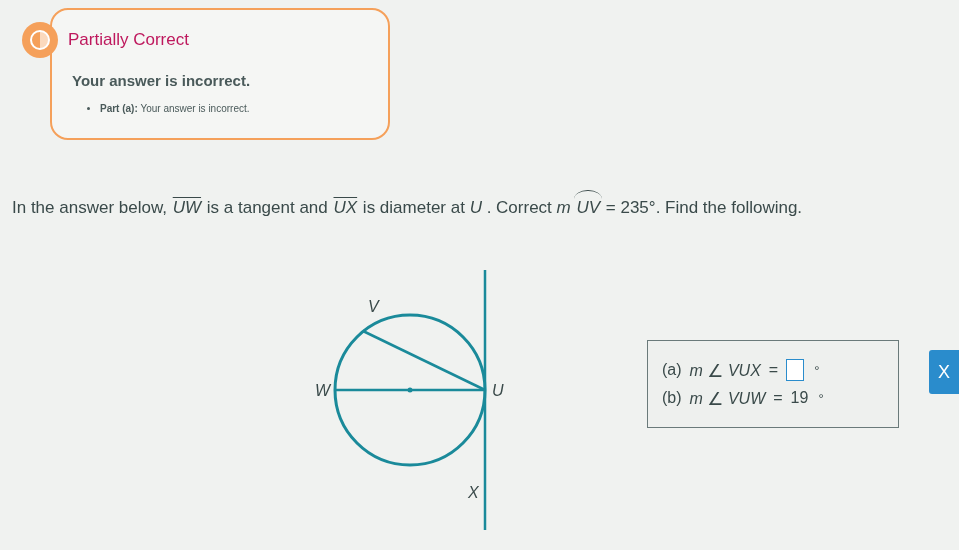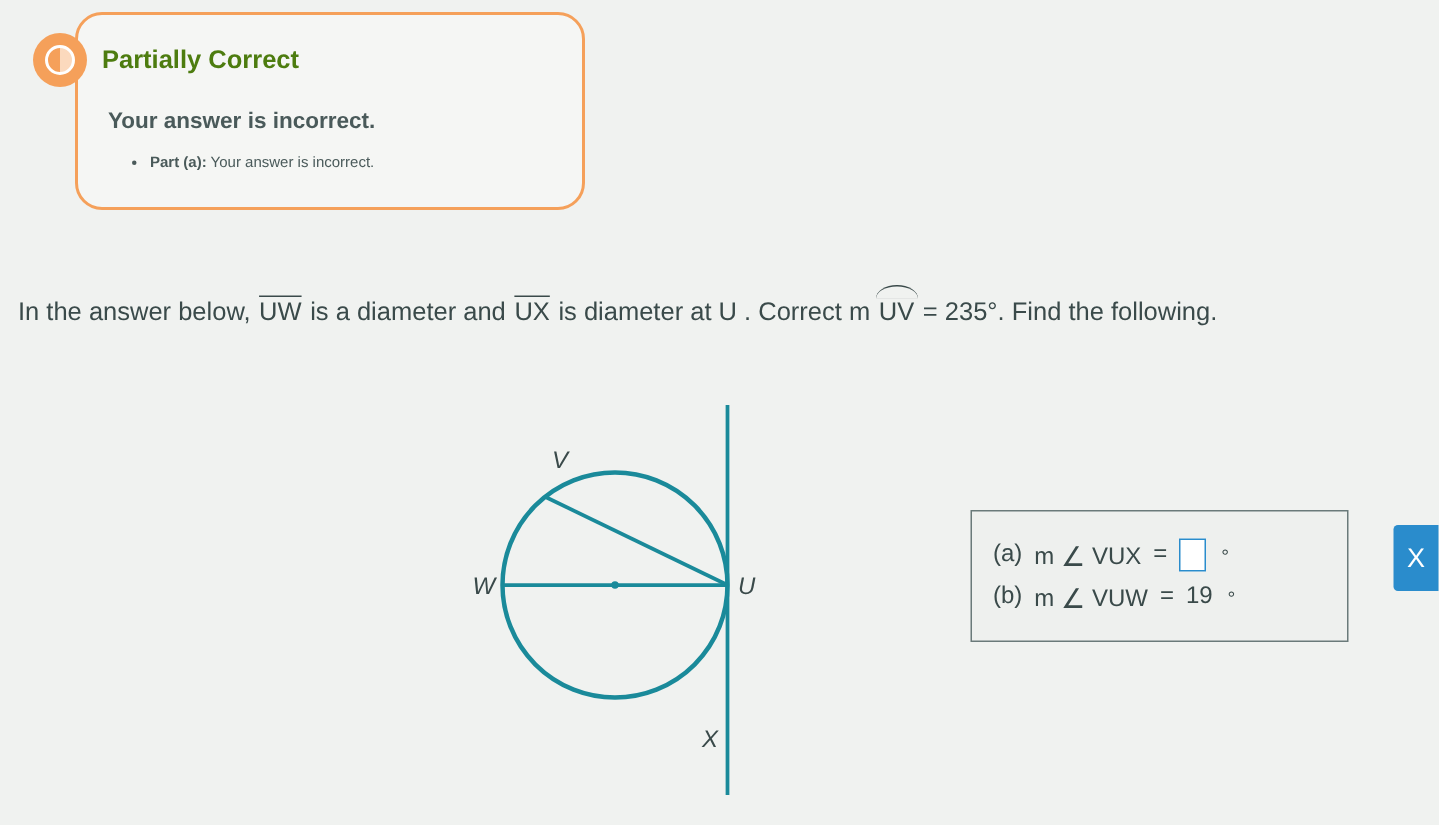--- a/index.html
+++ b/index.html
@@ -31,22 +31,22 @@
   .fb-icon-wrap {
     width: 36px;
     height: 36px;
     background: #f5a05a;
     border-radius: 50%;
     display: flex;
     align-items: center;
     justify-content: center;
   }
   .fb-title {
-    color: #4d7c0f;
-    font-weight: bold;
+    color: #be185d;
+    font-weight: normal;
     font-size: 17px;
   }
   .fb-sub1 {
     color: #4a5a5a;
     font-size: 15px;
     font-weight: bold;
     margin-top: 14px;
     margin-left: 2px;
   }
   .fb-list {
@@ -80,21 +80,21 @@
     padding: 0 1px;
   }
   .arc::before {
     content: "";
     position: absolute;
     left: -1px; right: -1px; top: -5px;
     height: 8px;
     border-top: 1.5px solid #3a4a4a;
     border-radius: 50% 50% 0 0 / 100% 100% 0 0;
   }
-  .ital { }
+  .ital { font-style: italic; }
 
   .diagram {
     position: absolute;
     left: 290px;
     top: 270px;
     width: 260px;
     height: 260px;
   }
 
   .answer-box {
@@ -158,21 +158,21 @@
   <ul class="fb-list">
     <li>
       <strong>Part (a):</strong><span> Your answer is incorrect.</span>
     </li>
   </ul>
 </div>
 
 <div class="question">
   <span>In the answer below, </span>
   <span class="overline ital">UW</span>
-  <span> is a diameter and </span>
+  <span> is a tangent and </span>
   <span class="overline ital">UX</span>
   <span> is diameter at </span>
   <span class="ital">U</span>
   <span>. Correct </span>
   <span class="ital">m</span>&nbsp;<span class="arc ital">UV</span>
   <span> = 235°. Find the following.</span>
 </div>
 
 <div class="diagram">
   <svg width="260" height="260" viewBox="0 0 260 260">

